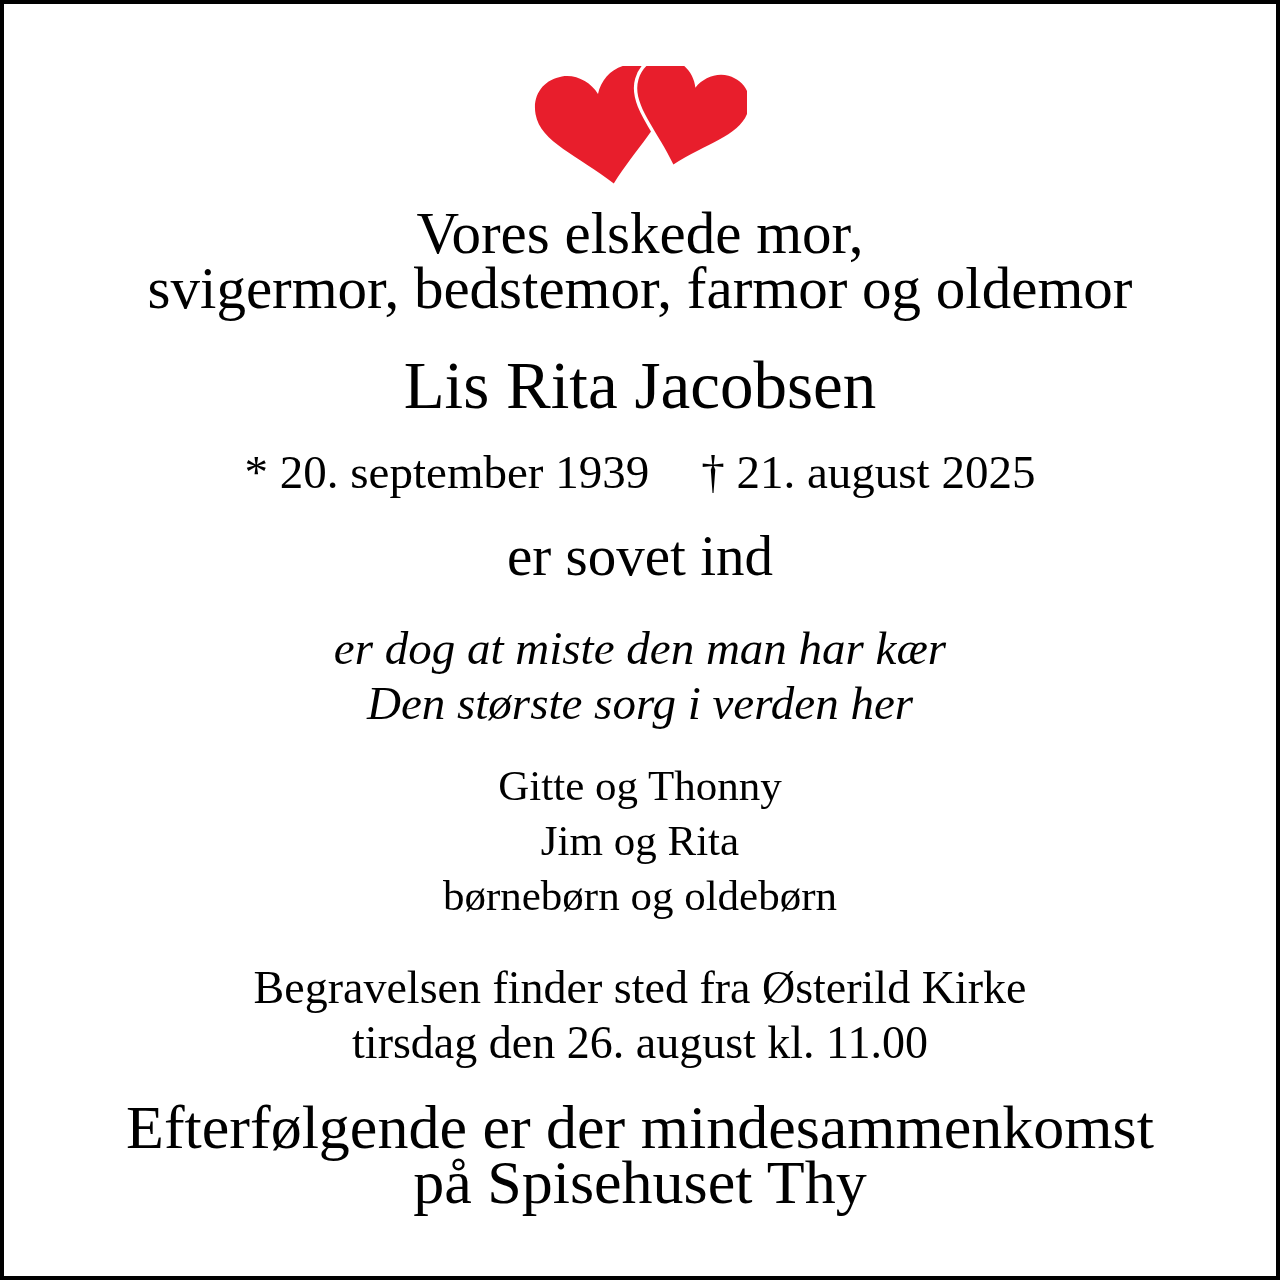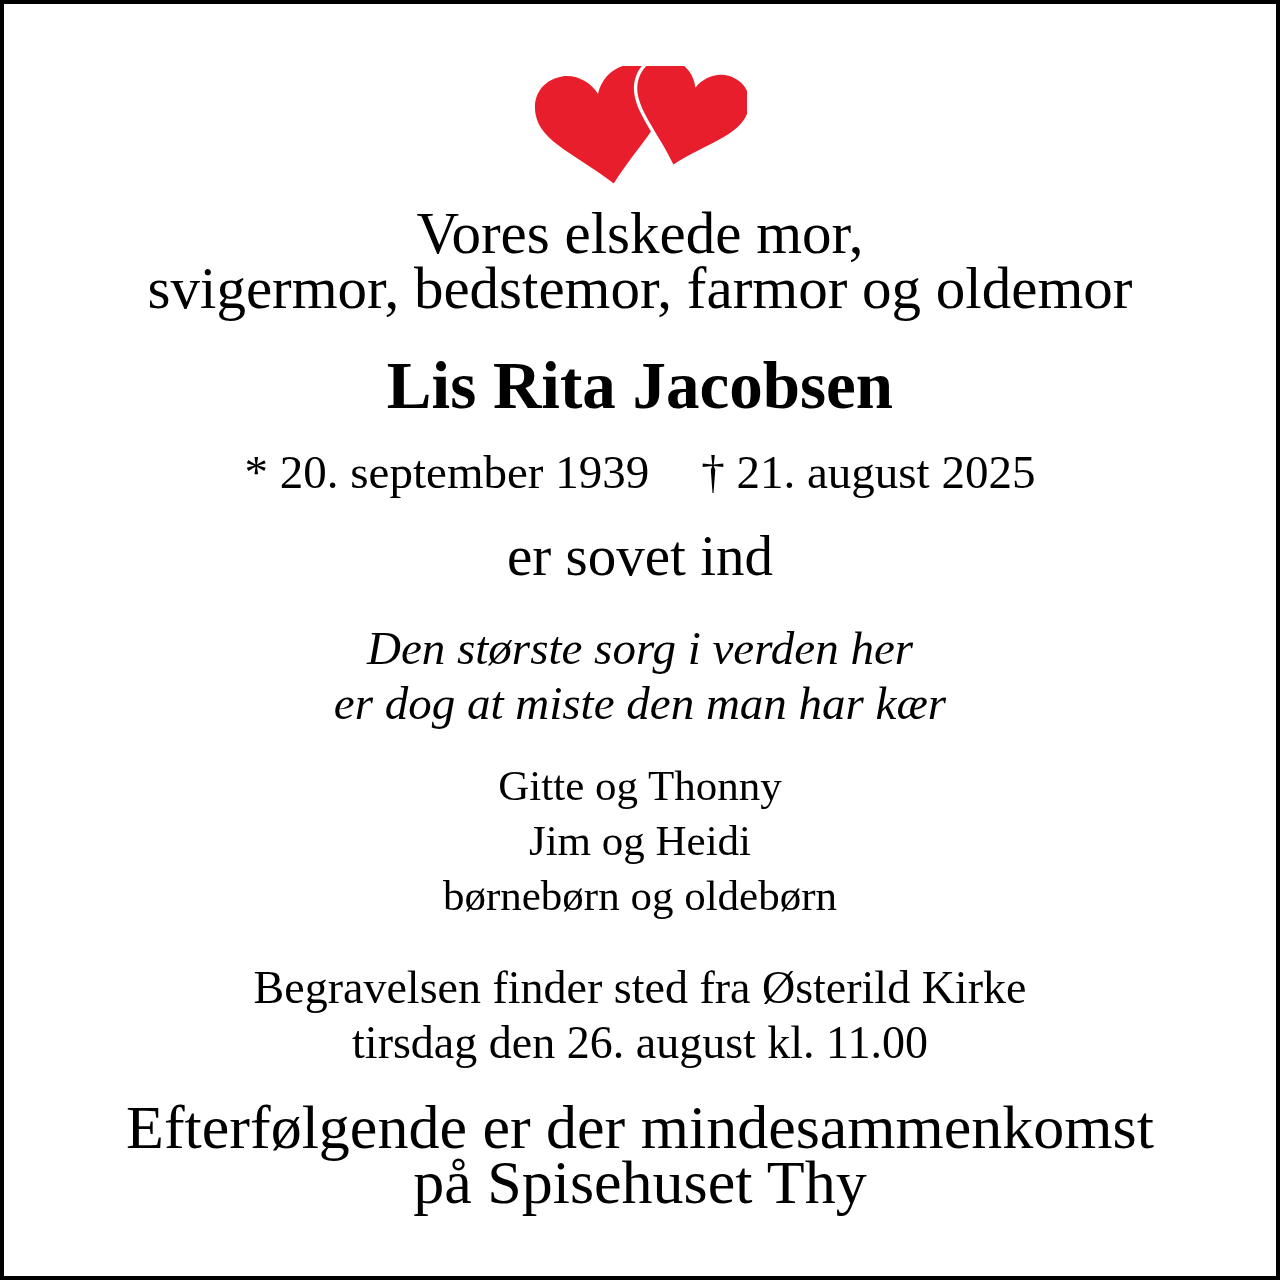--- a/index.html
+++ b/index.html
@@ -29,21 +29,21 @@
   }
   .intro {
     margin-top: 14px;
     font-size: 59px;
     line-height: 55px;
   }
   .name {
     margin-top: 33px;
     font-size: 67px;
     line-height: 72px;
-    font-weight: bold;
+    font-weight: normal;
   }
   .dates {
     margin-top: 24px;
     font-size: 47px;
     line-height: 55px;
     display: flex;
     justify-content: center;
     gap: 52px;
     text-align: center;
   }
@@ -101,27 +101,27 @@
   <div class="name line">Lis Rita Jacobsen</div>
 
   <div class="dates">
     <span class="line">* 20. september 1939</span>
     <span class="line">† 21. august 2025</span>
   </div>
 
   <div class="status line">er sovet ind</div>
 
   <div class="verse">
+    <div class="line">er dog at miste den man har kær</div>
     <div class="line">Den største sorg i verden her</div>
-    <div class="line">er dog at miste den man har kær</div>
   </div>
 
   <div class="mourners">
     <div class="line">Gitte og Thonny</div>
-    <div class="line">Jim og Heidi</div>
+    <div class="line">Jim og Rita</div>
     <div class="line">børnebørn og oldebørn</div>
   </div>
 
   <div class="funeral">
     <div class="line">Begravelsen finder sted fra Østerild Kirke</div>
     <div class="line">tirsdag den 26. august kl. 11.00</div>
   </div>
 
   <div class="reception">
     <div class="line">Efterfølgende er der mindesammenkomst</div>

